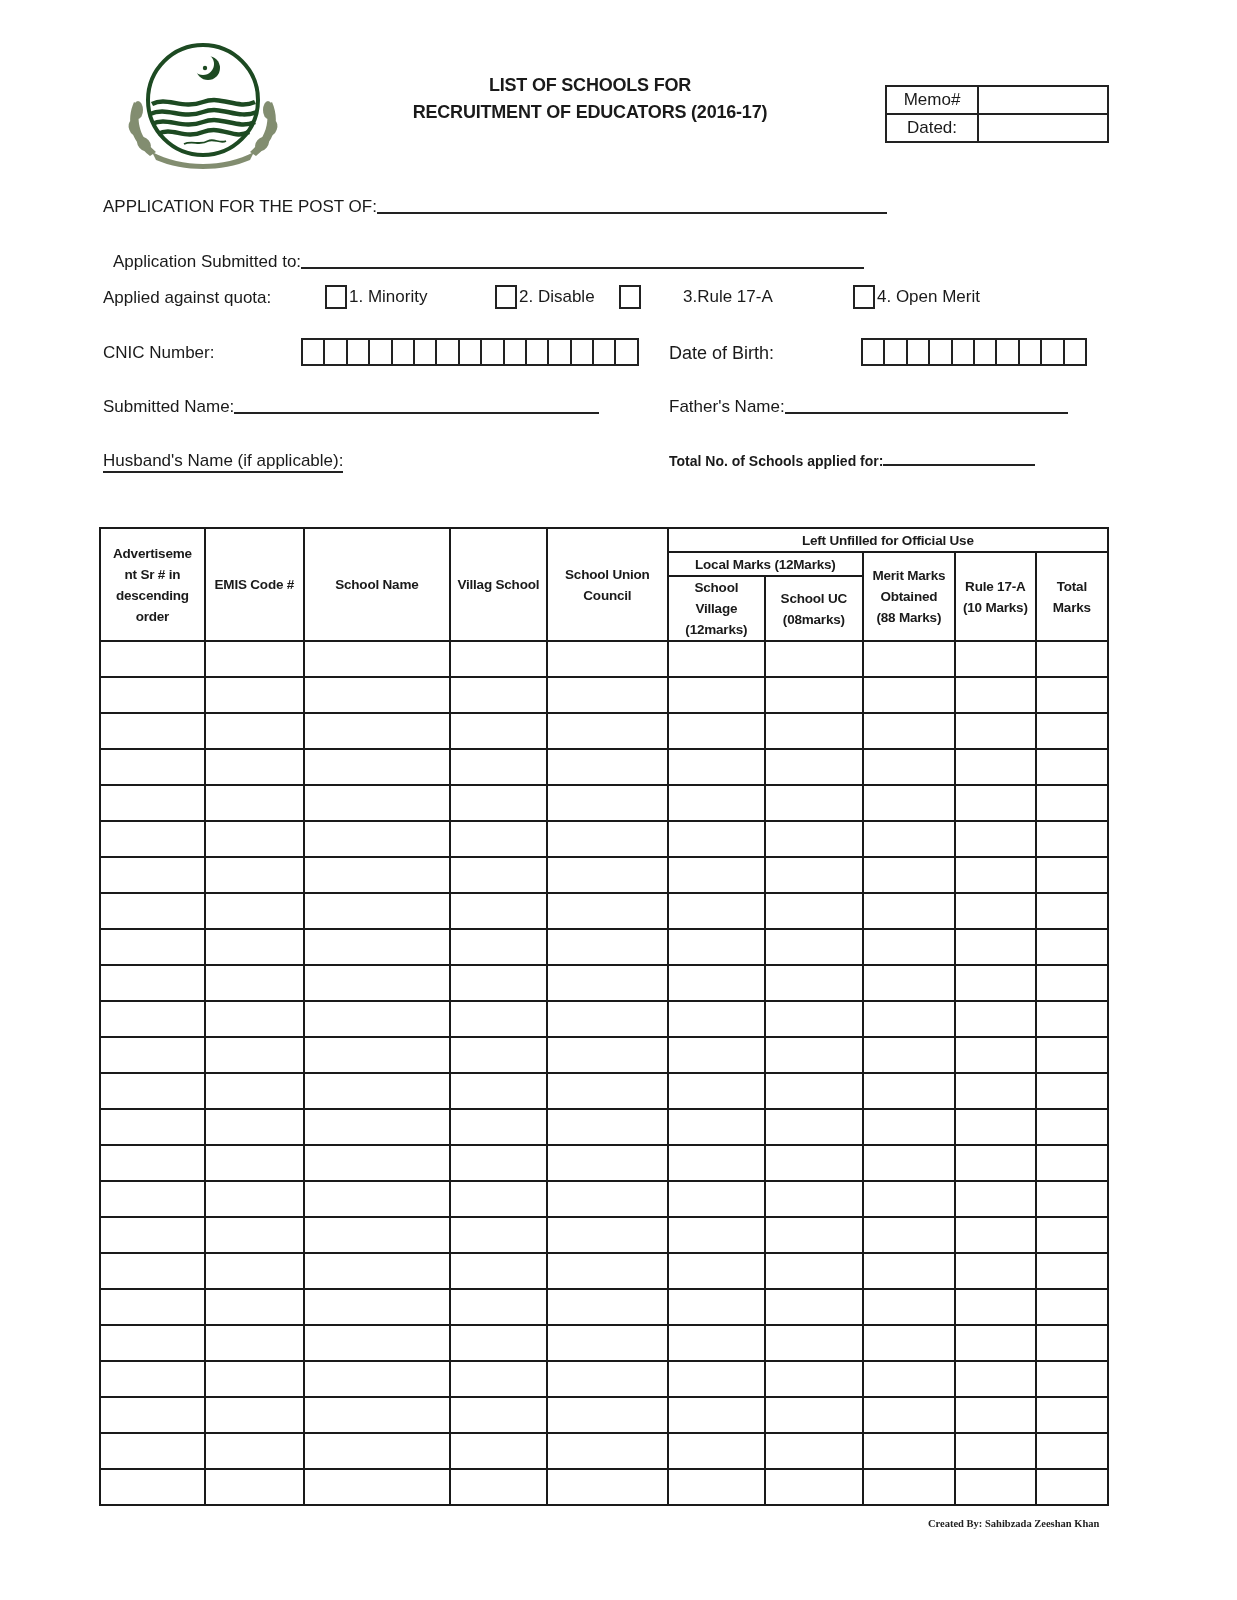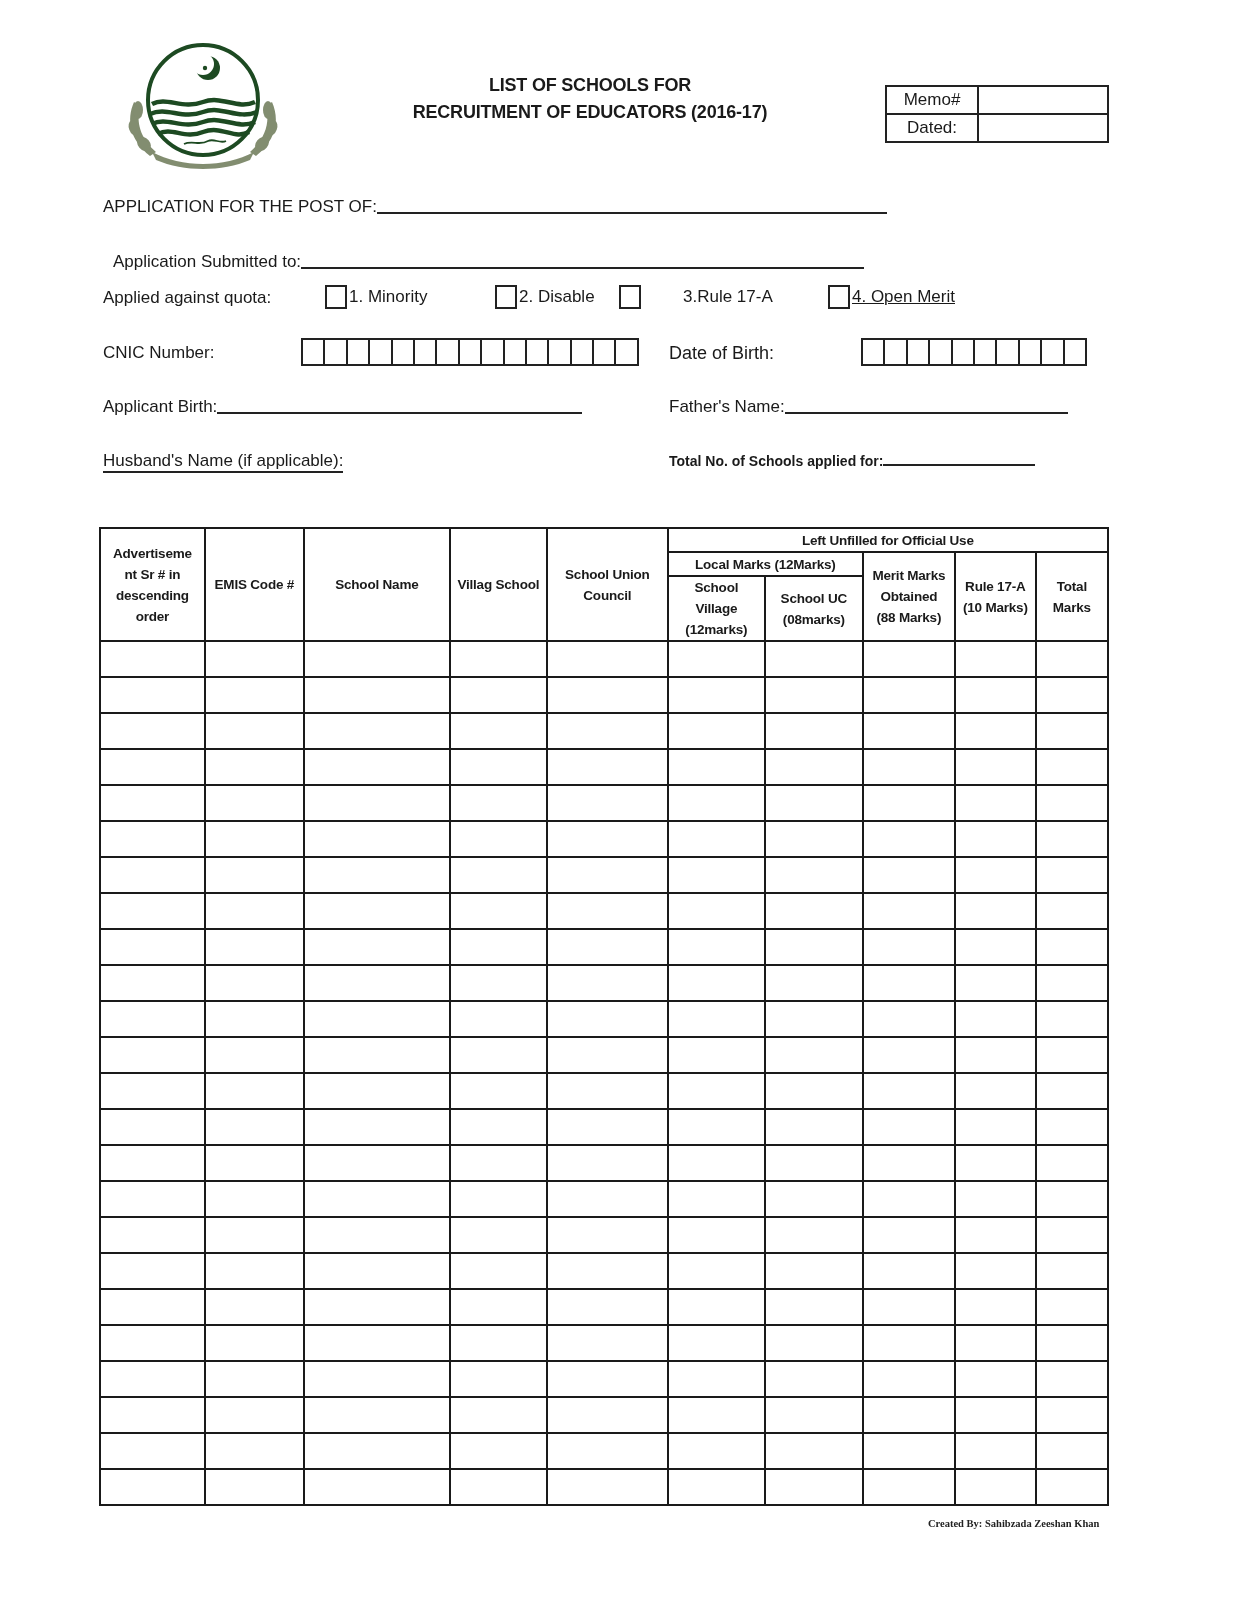--- a/index.html
+++ b/index.html
@@ -110,21 +110,21 @@
     <span>1. Minority</span>
   </div>
   <div class="quota-item" style="left:392px;">
     <span class="checkbox"></span>
     <span>2. Disable</span>
   </div>
   <div class="quota-item" style="left:516px;gap:40px;">
     <span class="checkbox"></span>
     <span>3.Rule 17-A</span>
   </div>
-  <div class="quota-item" style="left:725px;text-decoration:underline;">
+  <div class="quota-item" style="left:750px;">
     <span class="checkbox"></span>
     <span>4. Open Merit</span>
   </div>
 </div>
 
 <div class="abs" style="left:103px; top:343px; font-size:17px;">CNIC Number:</div>
 <div class="abs boxstrip" id="cnic-strip" style="left:301px; top:338px;">
     <span class="cell"></span>
     <span class="cell"></span>
     <span class="cell"></span>
@@ -150,21 +150,21 @@
     <span class="cell"></span>
     <span class="cell"></span>
     <span class="cell"></span>
     <span class="cell"></span>
     <span class="cell"></span>
     <span class="cell"></span>
     <span class="cell"></span>
   </div>
 
 <div class="abs line-field" style="left:103px; top:397px;">
-  <span>Applicant Birth:</span>
+  <span>Submitted Name:</span>
   <span class="line" style="width:365px;"></span>
 </div>
 <div class="abs line-field" style="left:669px; top:397px;">
   <span>Father's Name:</span>
   <span class="line" style="width:283px;"></span>
 </div>
 
 <div class="abs line-field" style="left:103px; top:451px;flex-direction:column;">
   <span>Husband's Name (if applicable):</span>
   <span class="line" style="width:240px;"></span>

